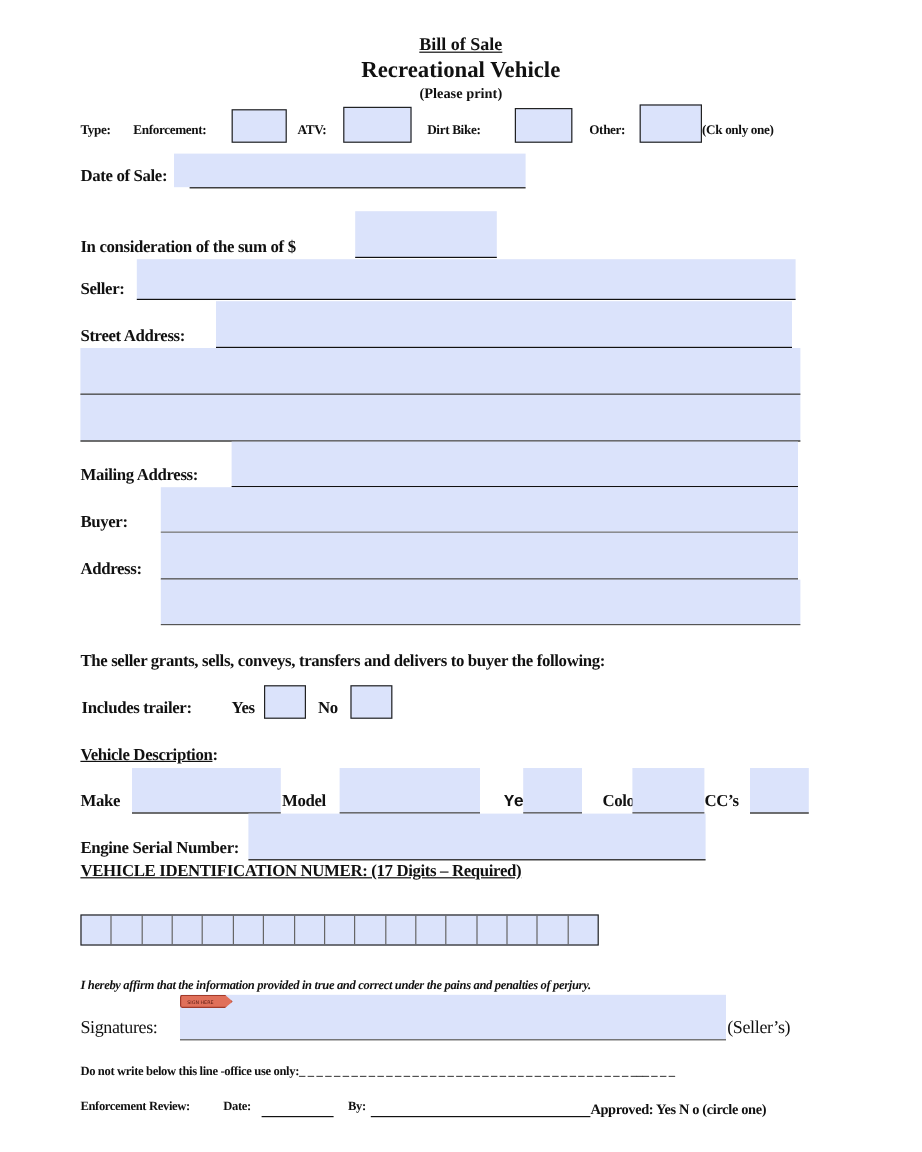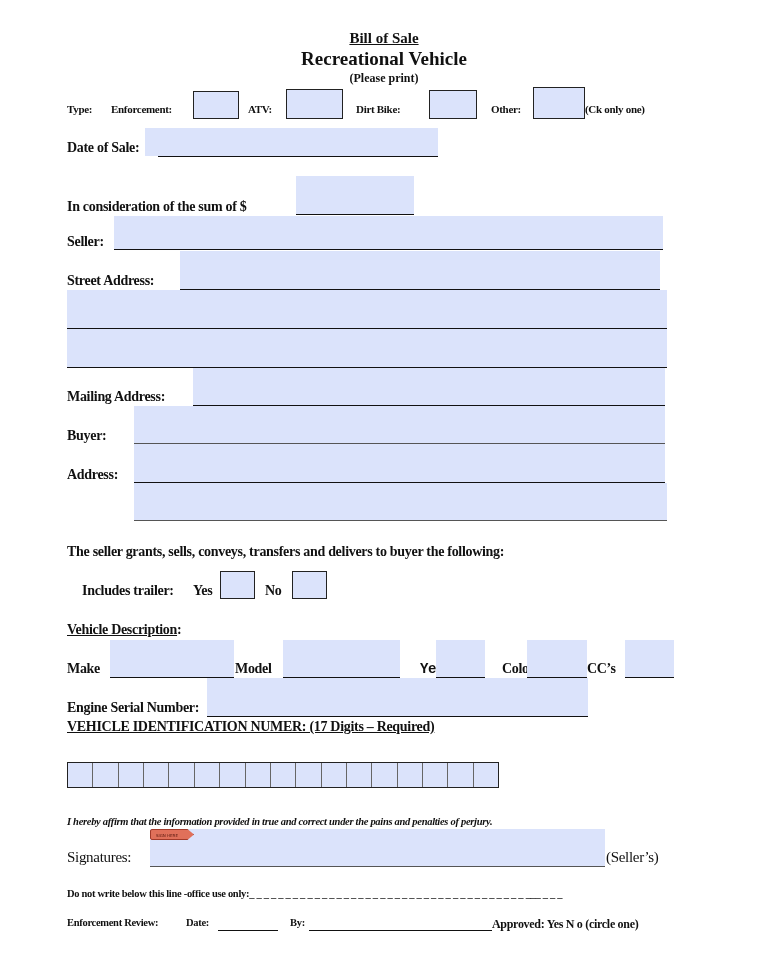--- a/index.html
+++ b/index.html
@@ -68,21 +68,21 @@
 <div class="uline thin" style="left:134px;top:443px;width:531px;"></div>
 
 <div class="lbl" style="left:67px;top:467px;">Address:</div>
 <div class="fld" style="left:134px;top:444px;width:531px;height:38px;"></div>
 <div class="uline" style="left:134px;top:482px;width:531px;"></div>
 <div class="fld" style="left:134px;top:483px;width:533px;height:37px;"></div>
 <div class="uline thin" style="left:134px;top:520px;width:533px;"></div>
 
 <div class="lbl" style="left:67px;top:544px;">The seller grants, sells, conveys, transfers and delivers to buyer the following:</div>
 
-<div class="lbl" style="left:82px;top:583px;">Includes trailer:</div>
+<div class="lbl" style="left:68px;top:583px;">Includes trailer:</div>
 <div class="lbl" style="left:193px;top:583px;">Yes</div>
 <div class="box" style="left:220px;top:571px;width:35px;height:28px;"></div>
 <div class="lbl" style="left:265px;top:583px;">No</div>
 <div class="box" style="left:292px;top:571px;width:35px;height:28px;"></div>
 
 <div class="lbl" style="left:67px;top:622px;"><span class="u">Vehicle Description</span><span>:</span></div>
 
 <div class="lbl" style="left:67px;top:661px;">Make</div>
 <div class="fld" style="left:110px;top:640px;width:124px;height:37px;"></div>
 <div class="uline" style="left:110px;top:677px;width:124px;"></div>

